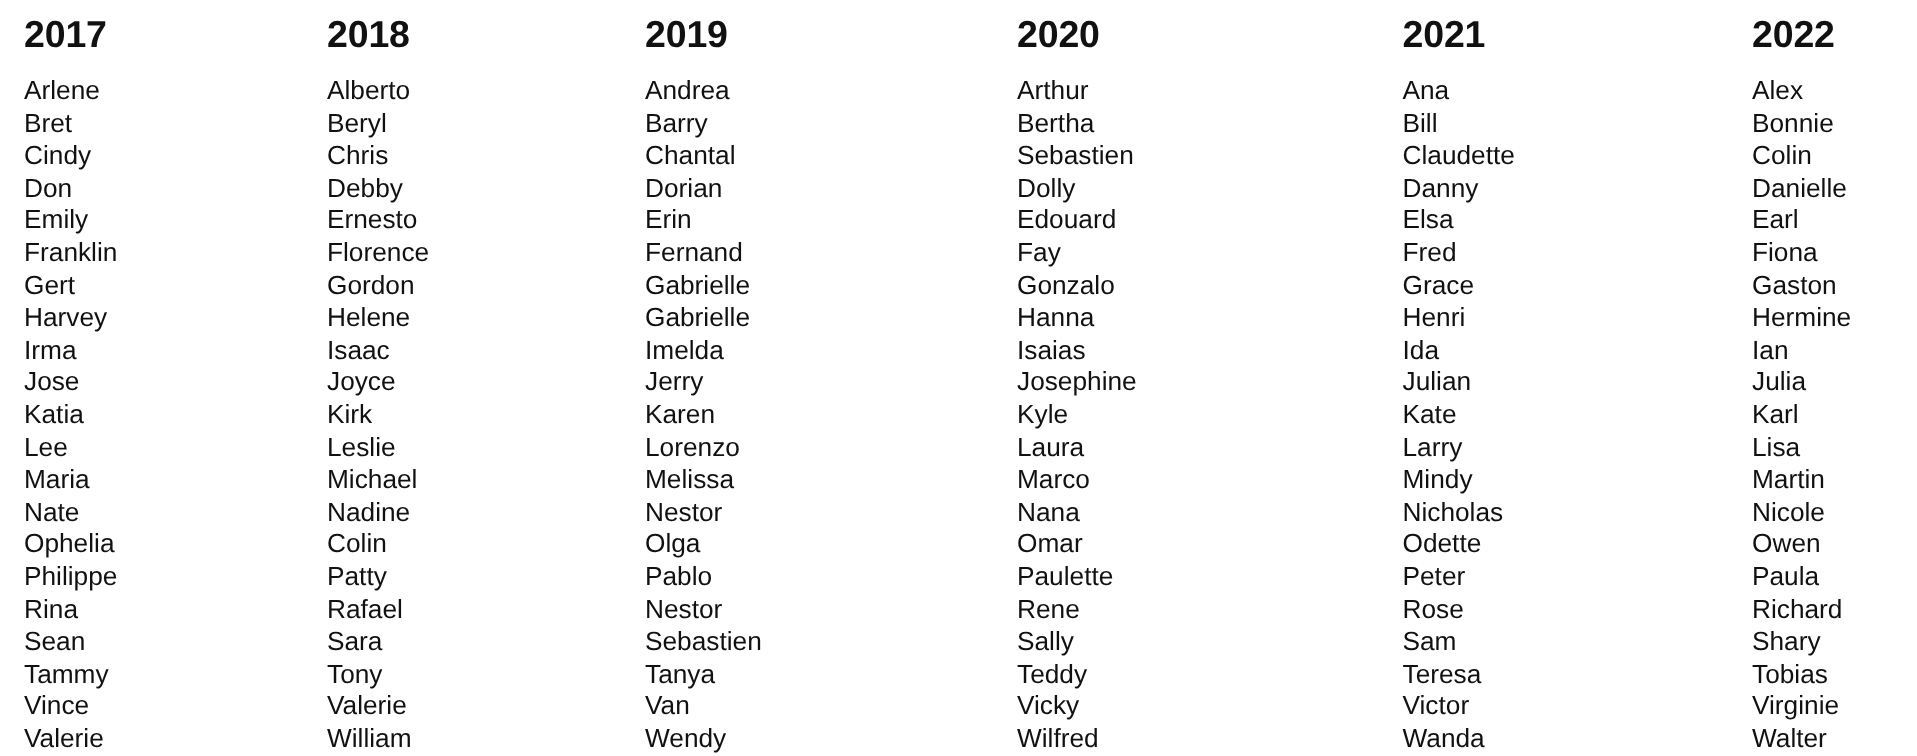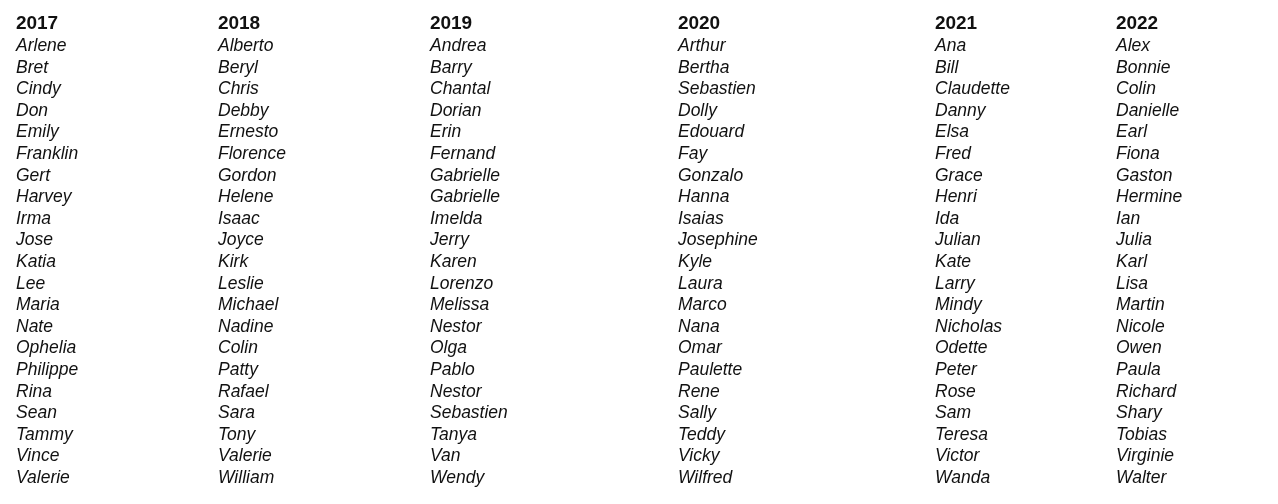--- a/index.html
+++ b/index.html
@@ -22,45 +22,44 @@
     height: 504px;
   }
   .year-column {
     position: absolute;
     top: 12px;
     font-size: 17.5px;
     line-height: 21.6px;
   }
   .year-heading {
     font-weight: bold;
-    font-size: 19px;
+    font-size: 25px;
     line-height: 22px;
     letter-spacing: -0.1px;
-    margin-bottom: 1px;
+    margin-bottom: 16px;
     white-space: nowrap;
   }
   .name-list {
     list-style: none;
     margin: 0;
     padding: 0;
-    font-style: italic;
   }
   .name-item {
     font-weight: normal;
     font-size: 17.5px;
     line-height: 21.6px;
     white-space: nowrap;
   }
   
   .col-0 { left: 16px; }
   .col-1 { left: 218px; }
   .col-2 { left: 430px; }
   .col-3 { left: 678px; }
   .col-4 { left: 935px; }
-  .col-5 { left: 1116px; }
+  .col-5 { left: 1168px; }
 </style>
 </head>
 <body style="background: rgb(255, 255, 255); color: rgb(17, 17, 17);">
 
 <div id="name-table">
     <div class="year-column col-0">
       <div class="year-heading">2017</div>
       <ul class="name-list">
         <li class="name-item">Arlene</li>
         <li class="name-item">Bret</li>

